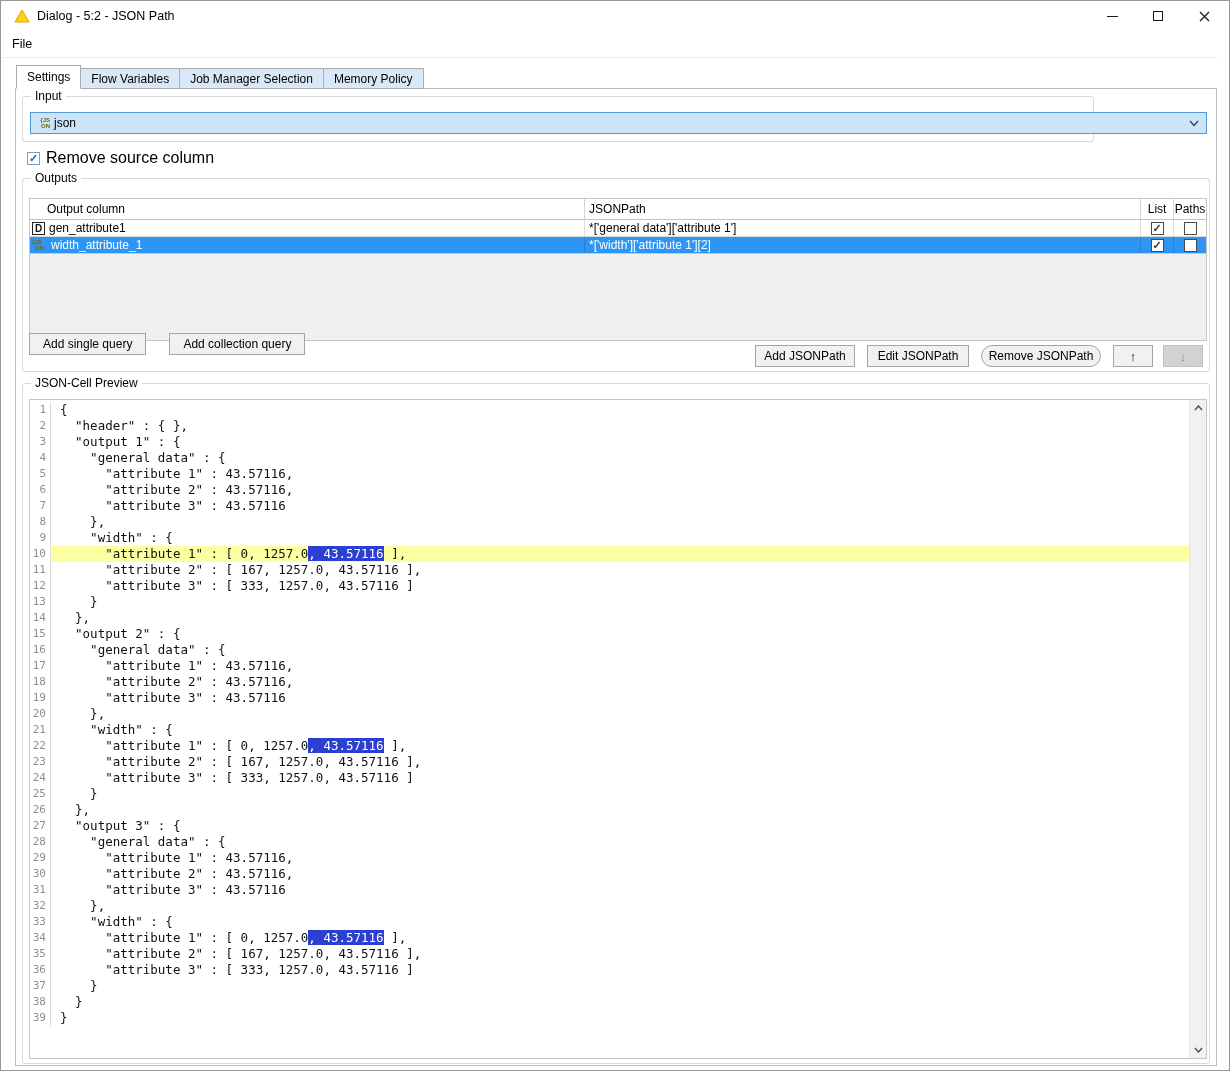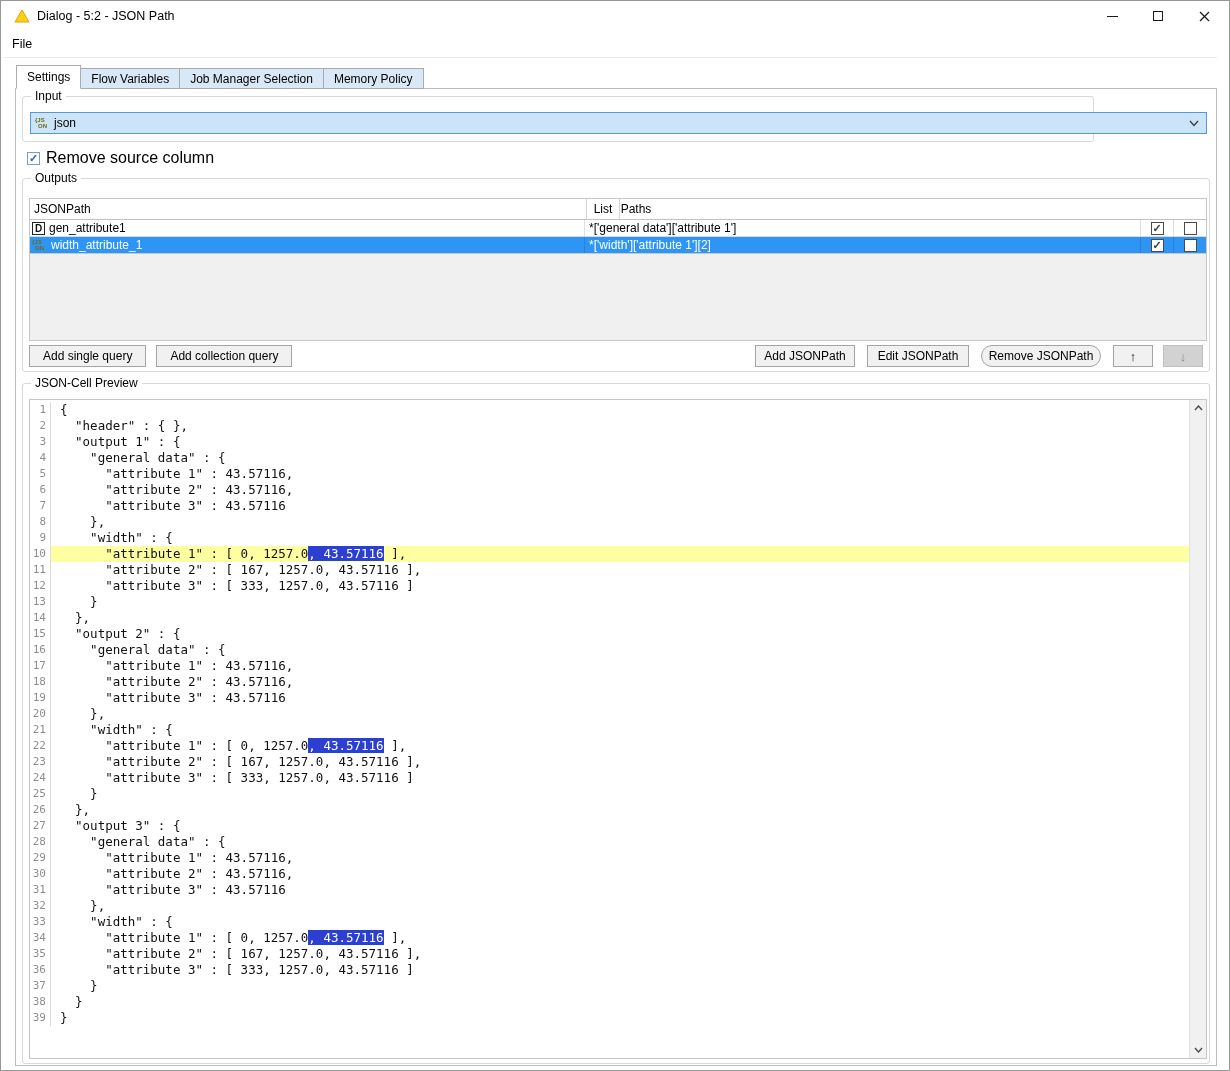--- a/index.html
+++ b/index.html
@@ -36,21 +36,21 @@
   
   .panel{position:absolute;left:14px;top:87px;width:1202px;height:978px;border:1px solid #bcbcbc;background:#fff;z-index:1;}
 
   .grp{position:absolute;border:1px solid #d9d9d9;border-radius:3px;background:#fff;}
   .grp-label{position:absolute;top:-8px;left:8px;background:#fff;padding:0 4px;font-size:12px;line-height:14px;}
   .grp-input{left:6px;top:7px;width:1072px;height:46px;}
   .grp-outputs{left:6px;top:89px;width:1188px;height:194px;}
   .grp-preview{left:6px;top:294px;width:1188px;height:681px;}
 
   
-  .combobox{position:absolute;left:7px;top:15px;width:1177px;height:22px;background:var(--cb-bg);border:1px solid var(--cb-border);display:flex;align-items:center;padding-left:4px;cursor:default;}
+  .combobox{position:absolute;left:7px;top:15px;width:1177px;height:22px;background:var(--cb-bg);border:1px solid var(--cb-border);display:flex;align-items:center;padding-left:4px;cursor:default;text-align:right;}
   .combo-text{font-size:12px;margin-left:4px;}
   .combo-arrow{position:absolute;right:7px;top:7px;}
 
   .icon-json{width:15px;height:14px;display:flex;flex-direction:column;justify-content:center;line-height:6px;font-size:6px;font-weight:bold;color:#6e6a14;font-family:"Liberation Sans",sans-serif;flex:none;}
   .icon-json i{font-style:normal;display:block;}
   .icon-json i:last-child{padding-left:3px;}
   .icon-d{width:13px;height:13px;border:1px solid #222;background:#fff;color:#111;font-weight:bold;font-size:10px;display:flex;align-items:center;justify-content:center;flex:none;}
 
   
   .chk-row{position:absolute;left:11px;top:61px;height:16px;display:flex;align-items:center;}
@@ -69,21 +69,21 @@
   .c-paths{width:32px;text-align:center;padding-left:0;}
   .trow{display:flex;height:17px;background:#fff;border-bottom:1px solid #dadada;cursor:default;}
   .trow.selected{background:var(--row-sel);color:#fff;border-bottom-color:#c9c9c9;}
   .td{display:flex;align-items:center;font-size:12px;border-right:1px solid rgba(0,0,0,0.13);overflow:hidden;white-space:nowrap;}
   .td:last-child{border-right:none;}
   .td.c-name{padding-left:2px;}
   .td.c-name .nm{margin-left:4px;}
   .td.c-list,.td.c-paths{justify-content:center;}
 
   
-  .btnrow-left{position:absolute;left:6px;top:166px;display:flex;gap:10px;}
+  .btnrow-left{position:absolute;left:6px;top:154px;display:flex;gap:23px;}
   .btnrow-right{position:absolute;right:6px;top:166px;display:flex;align-items:center;}
   .btn{height:22px;background:#f1f1f1;border:1px solid #a5a5a5;font-size:12px;font-family:"Liberation Sans",sans-serif;padding:0 13px;display:flex;align-items:center;justify-content:center;cursor:default;white-space:nowrap;}
   .btn.arrow{padding:0;font-size:13px;}
   .btn.disabled{background:#d2d2d2;border-color:#c0c0c0;color:#8a8a8a;}
 
   
   .codearea{position:absolute;left:6px;top:15px;width:1178px;height:660px;border:1px solid #c6c6c6;background:#fff;overflow:hidden;}
   .lines{position:absolute;left:0;top:0;right:17px;bottom:0;padding-top:2px;overflow:hidden;cursor:text;}
   .code-line{display:flex;height:16px;line-height:16px;}
   .ln{width:21px;flex:none;text-align:right;padding-right:4px;color:#8f8f8f;font-size:11px;background:#fff;border-right:1px solid #dcdcdc;font-family:"DejaVu Sans Mono",monospace;}
@@ -151,20 +151,21 @@
 
     <div class="chk-row">
       <span class="cb" id="rm-cb">✓</span>
       <span class="lbl">Remove source column</span>
     </div>
 
     <div class="grp grp-outputs">
       <span class="grp-label">Outputs</span>
       <div class="tbl">
         <div class="thead" id="thead">
+            <div class="th c-name">Output column</div>
             <div class="th c-path">JSONPath</div>
             <div class="th c-list">List</div>
             <div class="th c-paths">Paths</div>
           </div>
         <div id="tbody">
             <div class="trow">
               <div class="td c-name">
                 <span class="icon-d">D</span>
                 <span class="nm">gen_attribute1</span>
               </div>

